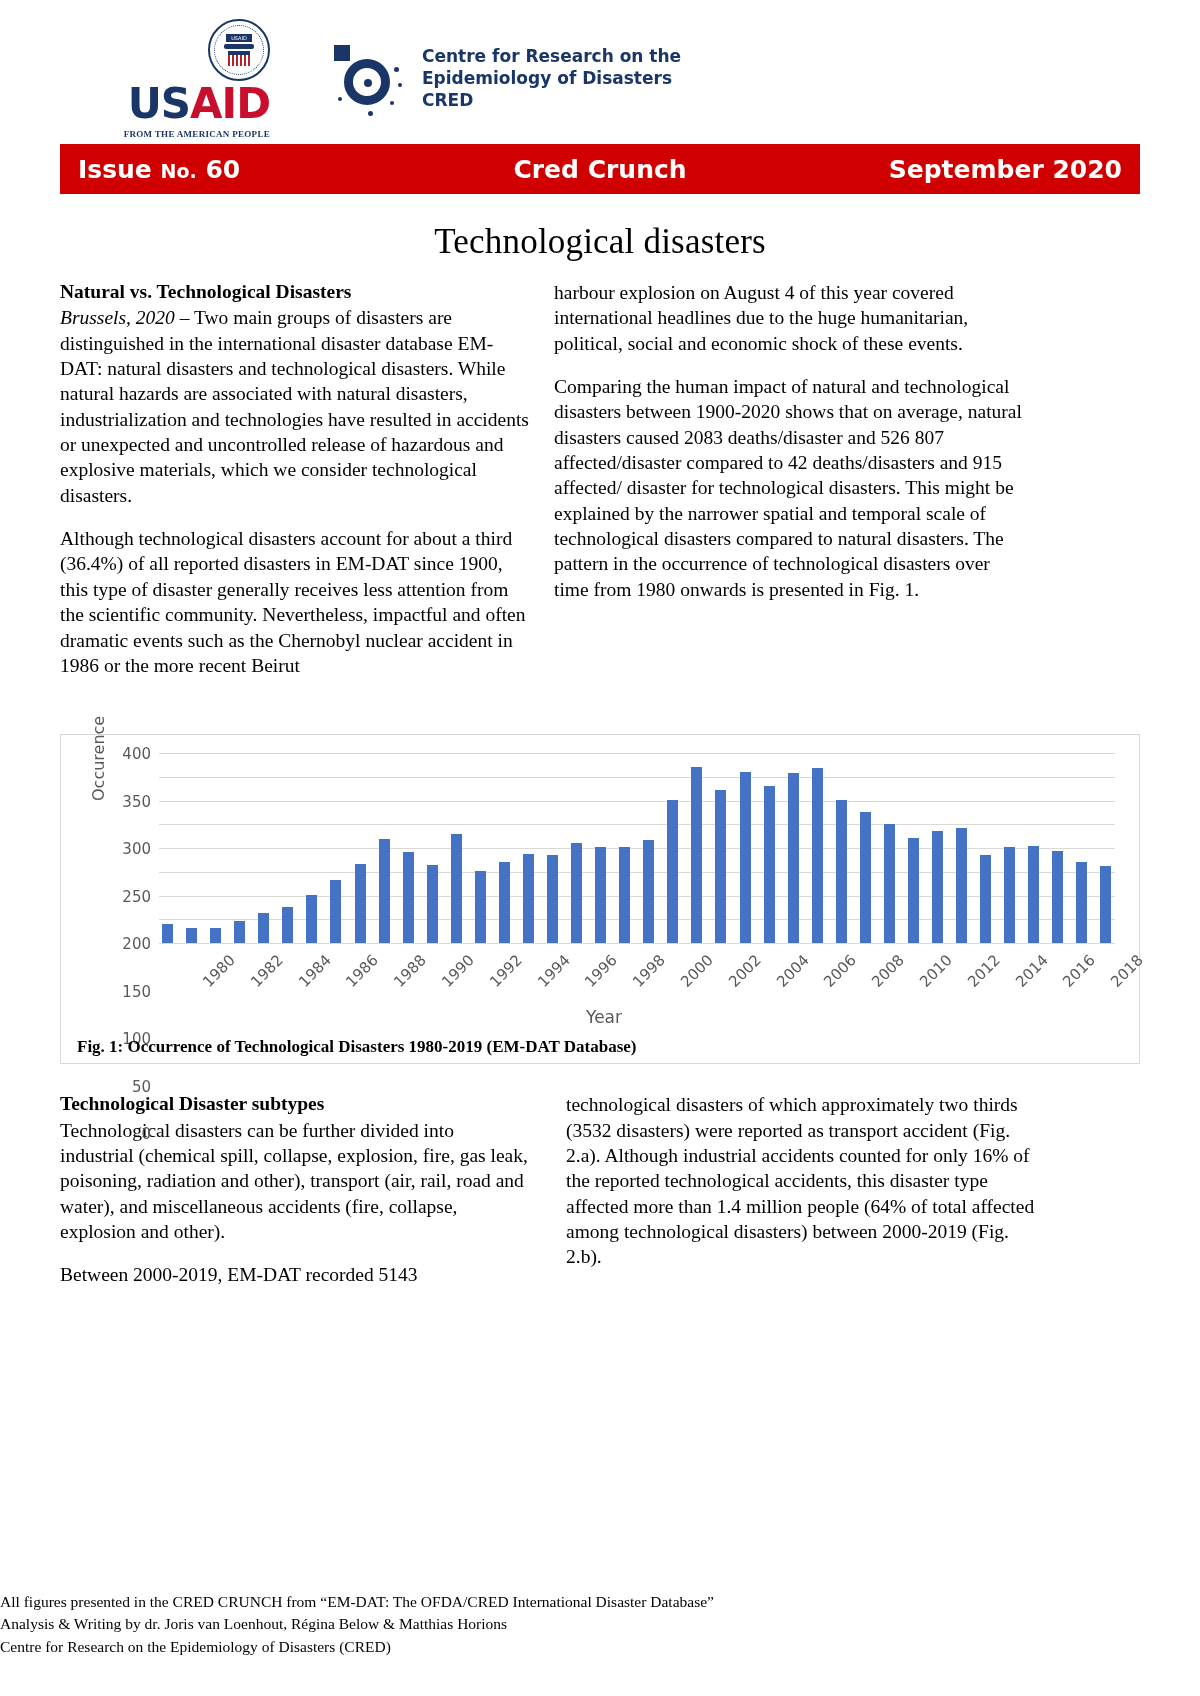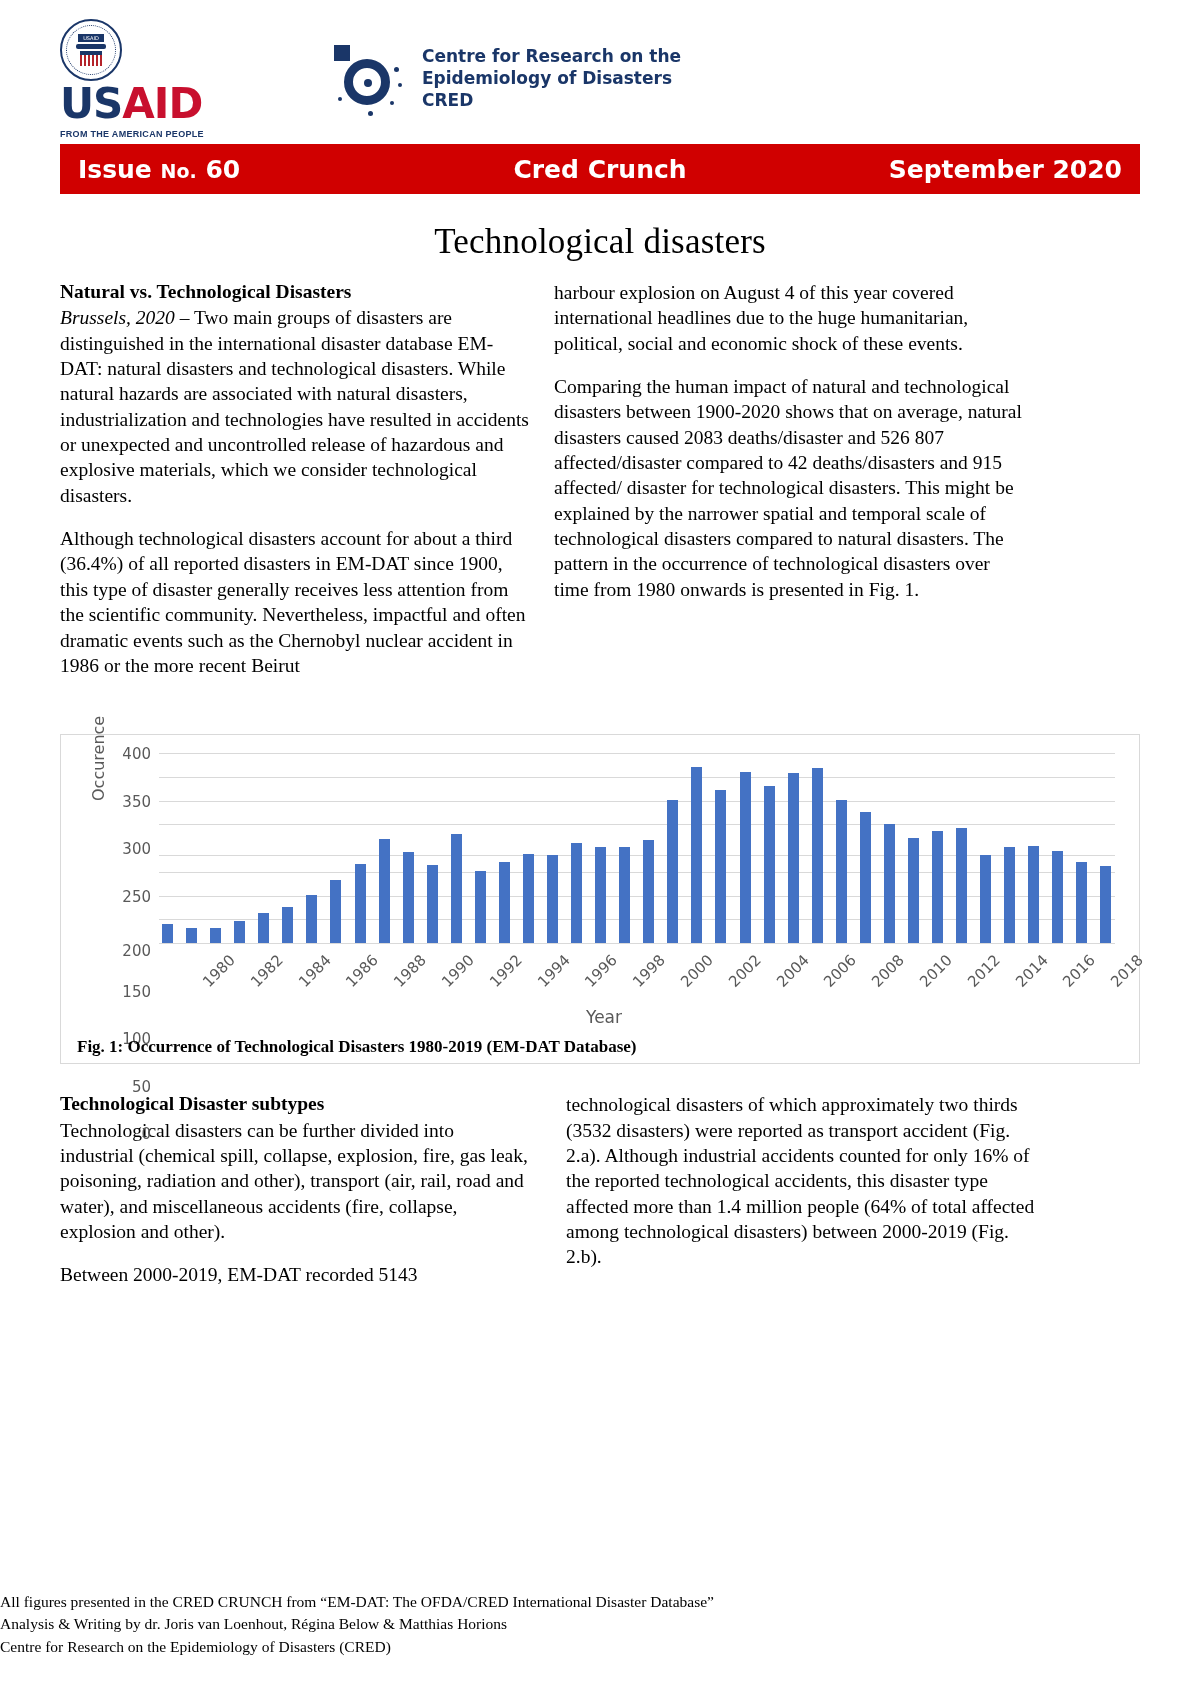--- a/index.html
+++ b/index.html
@@ -57,21 +57,21 @@
     font-size: 53px;
     letter-spacing: -1.5px;
     color: #1d3461;
     line-height: 1;
   }
 
   .logo-usaid {
     width: 210px;
     display: flex;
     flex-direction: column;
-    align-items: flex-start;
+    align-items: flex-end;
     justify-content: center;
   }
   .usaid-seal {
     width: 58px; height: 58px;
     border: 2px solid #1a3668;
     border-radius: 50%;
     position: relative;
     display: flex; align-items: center; justify-content: center;
     flex-direction: column;
     margin-bottom: 2px;
@@ -95,21 +95,21 @@
   .usaid-word {
     font-family: "DejaVu Sans", sans-serif;
     font-weight: bold;
     font-size: 42px;
     line-height: 1;
     letter-spacing: -1px;
   }
   .usaid-us { color: #1a3668; }
   .usaid-aid { color: #c8102e; }
   .usaid-tag {
-    font-family: Liberation Sans, sans-serif;
+    font-family: Liberation Serif, serif;
     font-size: 9px;
     font-weight: bold;
     color: #1a3668;
     letter-spacing: 0.3px;
     margin-top: 4px;
   }
 
   .logo-cred {
     display: flex;
     align-items: center;
@@ -382,21 +382,21 @@
           </div>
           <div class="gridline" style="top: 166.25px;">
             <div class="ytick" style="top: 166.25px;">50</div>
           </div>
           <div class="gridline" style="top: 142.5px;">
             <div class="ytick" style="top: 142.5px;">100</div>
           </div>
           <div class="gridline" style="top: 118.75px;">
             <div class="ytick" style="top: 118.75px;">150</div>
           </div>
-          <div class="gridline" style="top: 102px;">
+          <div class="gridline" style="top: 95px;">
             <div class="ytick" style="top: 95px;">200</div>
           </div>
           <div class="gridline" style="top: 71.25px;">
             <div class="ytick" style="top: 71.25px;">250</div>
           </div>
           <div class="gridline" style="top: 47.5px;">
             <div class="ytick" style="top: 47.5px;">300</div>
           </div>
           <div class="gridline" style="top: 23.75px;">
             <div class="ytick" style="top: 23.75px;">350</div>

